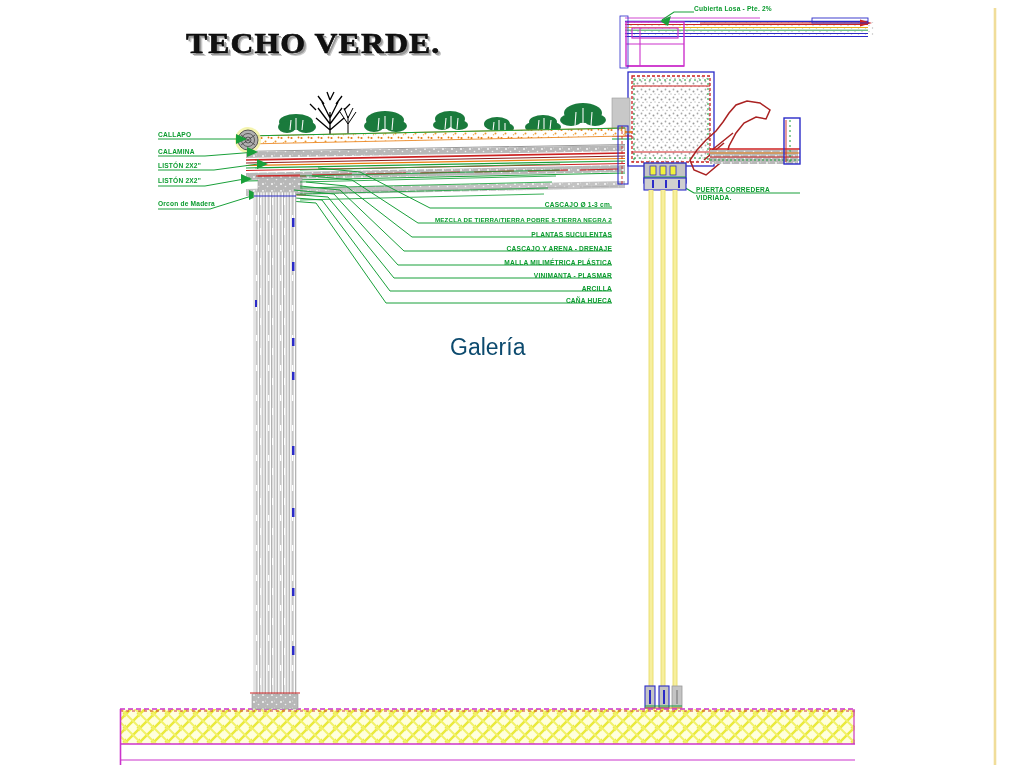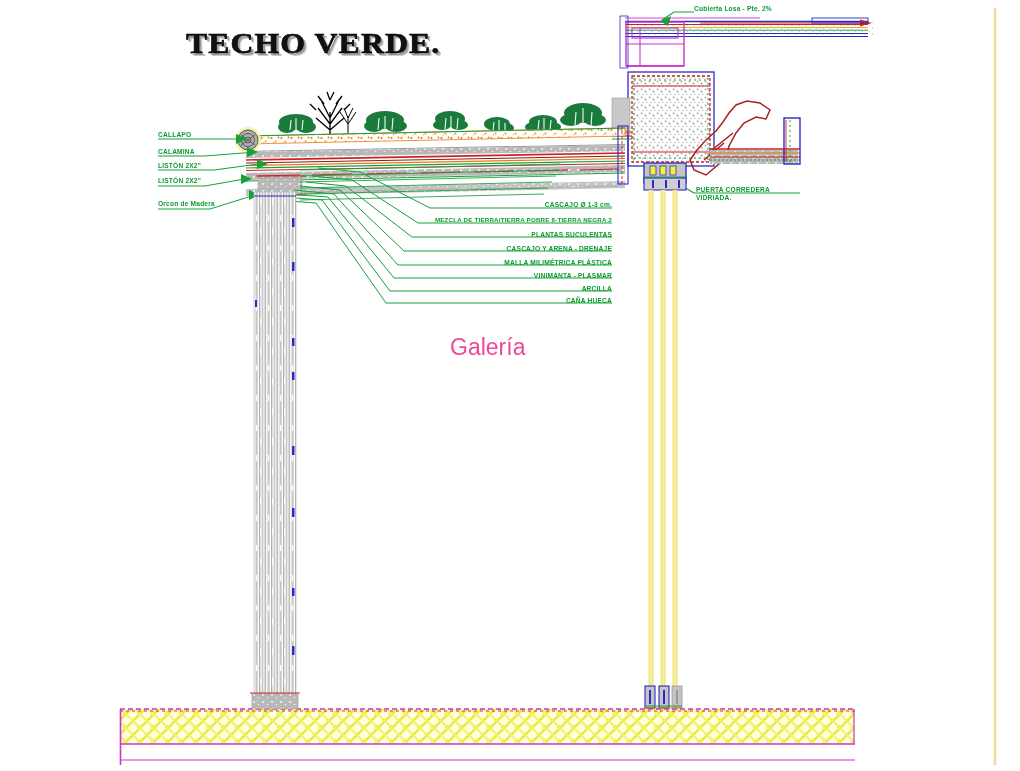--- a/index.html
+++ b/index.html
@@ -13,21 +13,21 @@
     font-family:"Liberation Serif", serif;
     font-weight:700; font-size:30px; letter-spacing:1px;
     color:#111; white-space:nowrap;
     transform:scaleX(1.06);
     transform-origin:left center;
     text-shadow:2px 2px 0 #9a9a9a, 3px 3px 0 #c9c9c9;
     -webkit-text-stroke:0.6px #000;
   }
   .galeria-txt{
     position:absolute; left:450px; top:334px;
-    font-size:23px; color:#ec4899; white-space:nowrap;
+    font-size:23px; color:#0c4a6e; white-space:nowrap;
   }
   .lbl{
     position:absolute; white-space:nowrap;
     font-size:6.6px; font-weight:700; color:#0a9b2e;
     letter-spacing:0.2px; line-height:8px;
   }
   .lbl.left{text-align:left;}
   .lbl.right{text-align:right; transform:translateX(-100%);}
   .lbl.small{font-size:6.2px;}
 </style>

